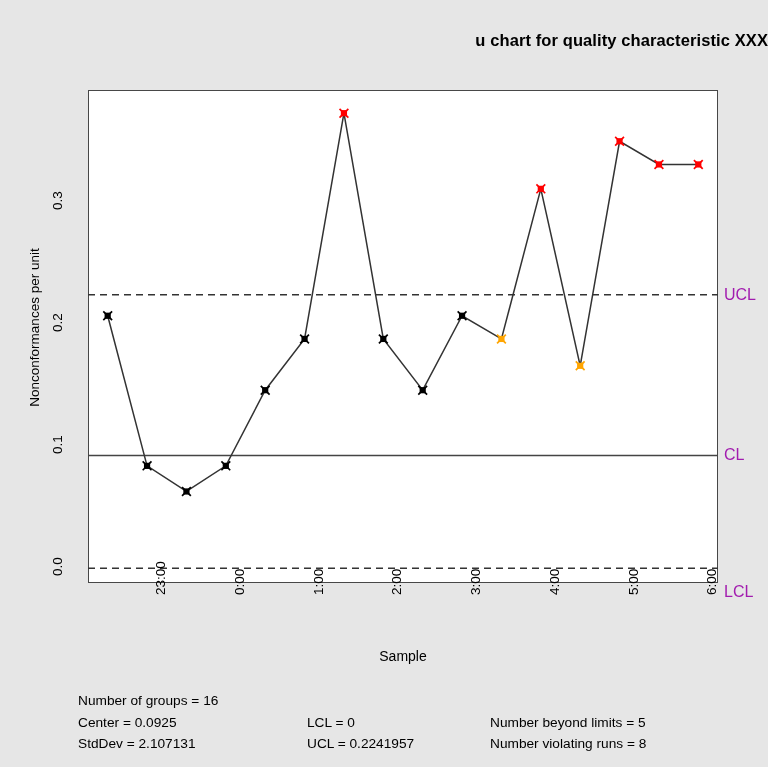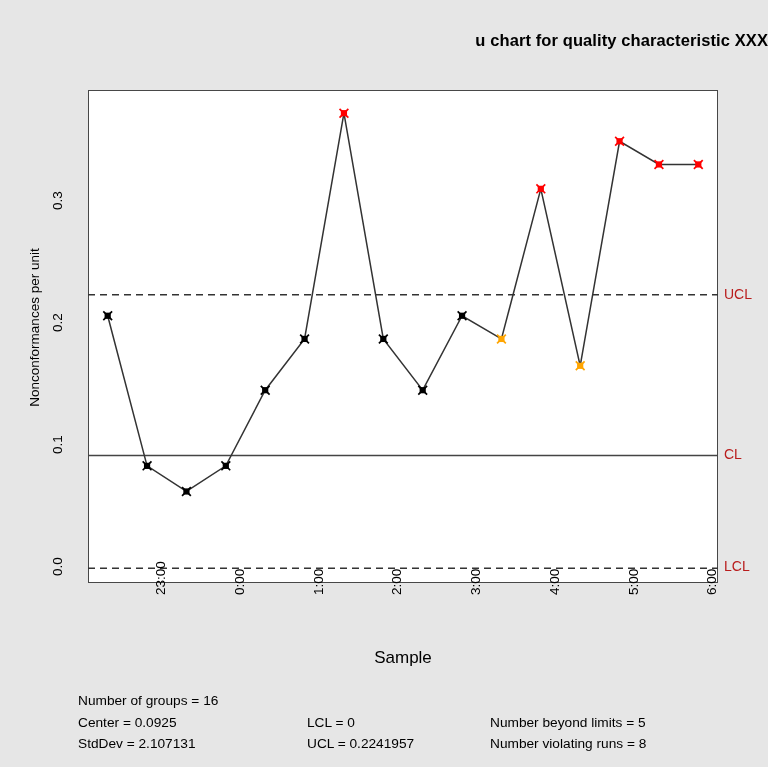--- a/index.html
+++ b/index.html
@@ -64,21 +64,21 @@
     transform: rotate(-90deg);
     transform-origin: center center;
     white-space: nowrap;
   }
   .xlabel {
     position: absolute;
     left: 88px;
     top: 648px;
     width: 630px;
     text-align: center;
-    font-size: 17px;
+    font-size: 14px;
   }
 
   .ytick-label {
     position: absolute;
     font-size: 13.5px;
     white-space: nowrap;
     transform: rotate(-90deg);
     transform-origin: center center;
     text-align: center;
     width: 40px;
@@ -88,22 +88,22 @@
     font-size: 13.5px;
     white-space: nowrap;
     transform: rotate(-90deg);
     transform-origin: left top;
     text-align: right;
   }
 
   
   .limit-label {
     position: absolute;
-    font-size: 14px;
-    color: #b91c1c;
+    font-size: 16px;
+    color: #a21caf;
     white-space: nowrap;
   }
 
   
   .stats {
     position: absolute;
     left: 0;
     top: 690px;
     width: 656px;
     height: 77px;
@@ -252,21 +252,21 @@
       <div class="xtick-label" style="left: 310.562px; top: 595px;">1:00</div>
       <div class="xtick-label" style="left: 389.312px; top: 595px;">2:00</div>
       <div class="xtick-label" style="left: 468.062px; top: 595px;">3:00</div>
       <div class="xtick-label" style="left: 546.812px; top: 595px;">4:00</div>
       <div class="xtick-label" style="left: 625.562px; top: 595px;">5:00</div>
       <div class="xtick-label" style="left: 704.312px; top: 595px;">6:00</div>
     </div>
 
   <div class="limit-label" id="ucl-label" style="left: 724px; top: 285.771px;">UCL</div>
   <div class="limit-label" id="cl-label" style="left: 724px; top: 446.479px;">CL</div>
-  <div class="limit-label" id="lcl-label" style="left: 724px; top: 558px;">LCL</div>
+  <div class="limit-label" id="lcl-label" style="left: 724px; top: 583px;">LCL</div>
 
   <div class="stats">
     <div class="stats-col stats-col-1" id="stats-col-1">
         <span class="stats-line">Number of groups = 16</span>
         <span class="stats-line">Center = 0.0925</span>
         <span class="stats-line">StdDev = 2.107131</span>
       </div>
     <div class="stats-col stats-col-2" id="stats-col-2">
         <span class="stats-line blank">&nbsp;</span>
         <span class="stats-line">LCL = 0</span>

